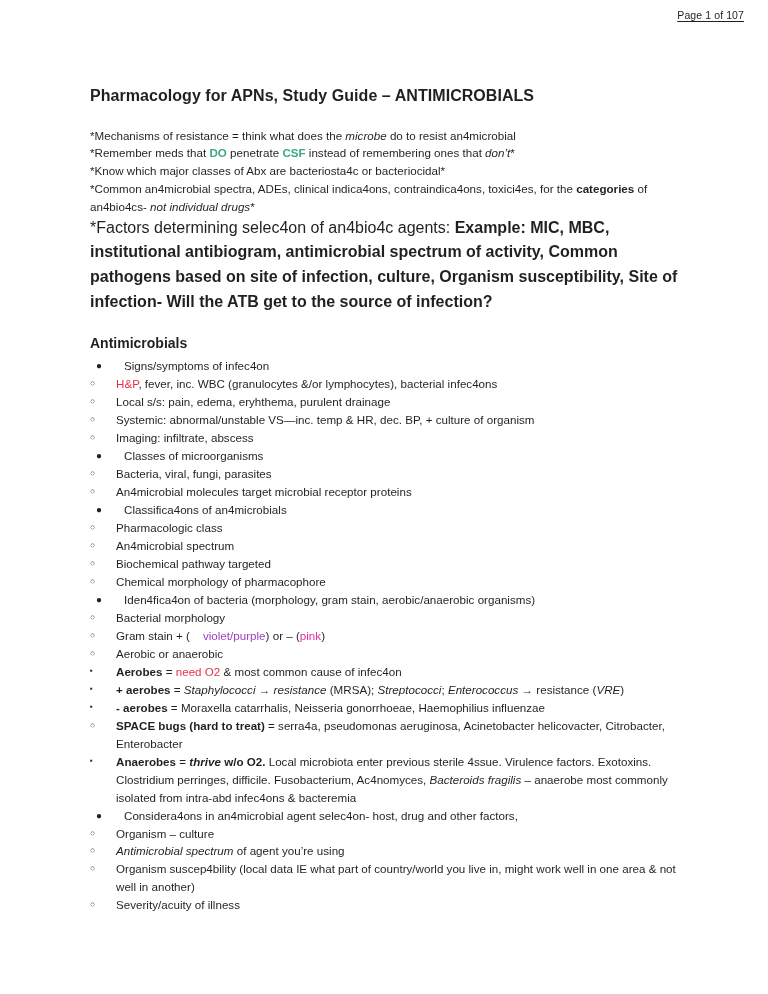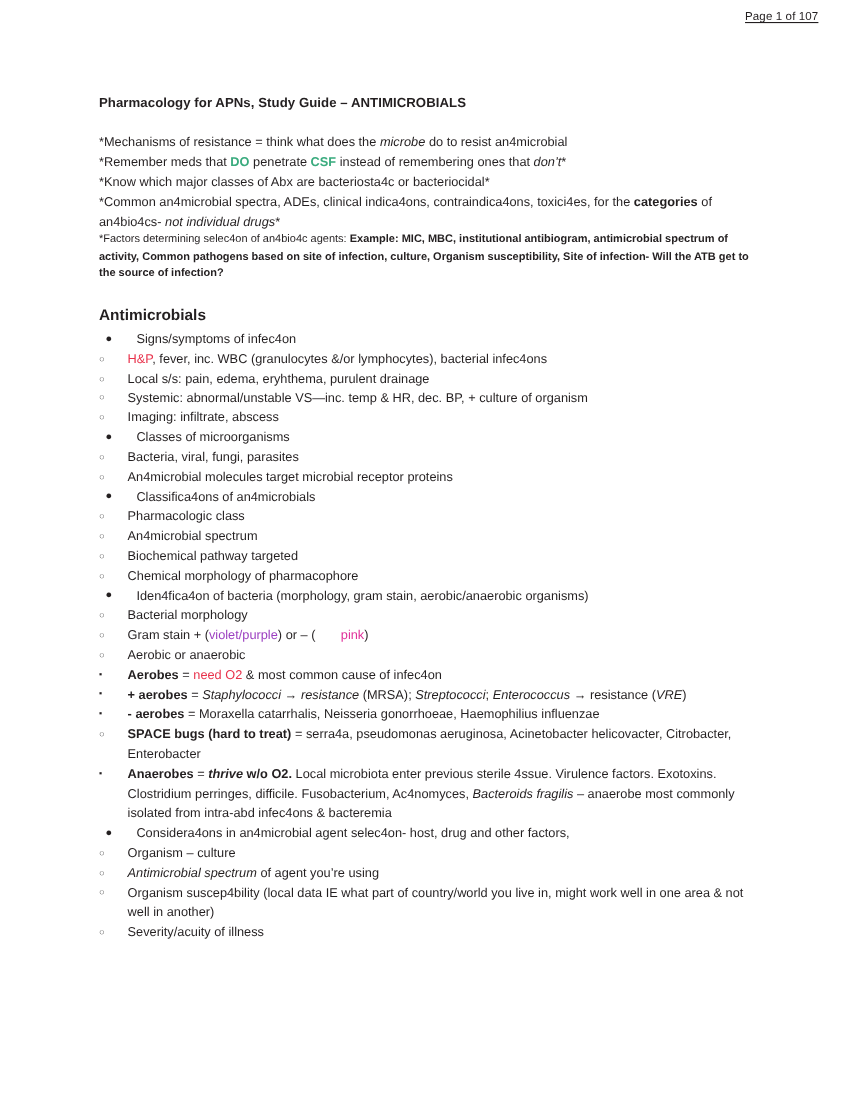--- a/index.html
+++ b/index.html
@@ -39,36 +39,36 @@
 
   
   .content {
     position: absolute;
     left: 90px;
     top: 85px;
     width: 600px;
   }
 
   .doc-title {
-    font-size: 12px;
+    font-size: 16px;
     font-weight: bold;
     letter-spacing: 0.05px;
     margin: 0 0 20px 0;
     line-height: 1.35;
   }
 
   .star-line {
     font-size: 11.6px;
     line-height: 1.54;
     margin: 0;
     letter-spacing: 0.01px;
   }
 
   .star-block-bold {
-    font-size: 10px;
+    font-size: 16px;
     line-height: 1.54;
     margin: 0;
   }
 
   .section-head {
     font-size: 14px;
     font-weight: bold;
     margin: 19px 0 3px 0;
     line-height: 1.5;
   }
@@ -108,22 +108,22 @@
   .lvl3 { margin-left: 30px; }
   .lvl3 > li.li { padding-left: 26px; }
   .lvl3 > li.li > .marker { font-size: 8px; line-height: 2.1; }
 
   
   .b  { font-weight: bold; }
   .i  { font-style: italic; }
   .bi { font-weight: bold; font-style: italic; }
   .c-green  { color: #3aab7e; font-weight: bold; }
   .c-red    { color: #e8304a; }
-  .c-purple { color: #9b3ec0; }
-  .c-pink   { color: #e0309a; margin-left: 23px; }
+  .c-purple { color: #9b3ec0; margin-left: 13px; }
+  .c-pink   { color: #e0309a; }
   .arrow    { font-weight: bold; }
 </style>
 </head>
 <body>
 
 <div class="page">
 
   <div class="page-header">Page 1 of 107</div>
 
   <div class="content">

